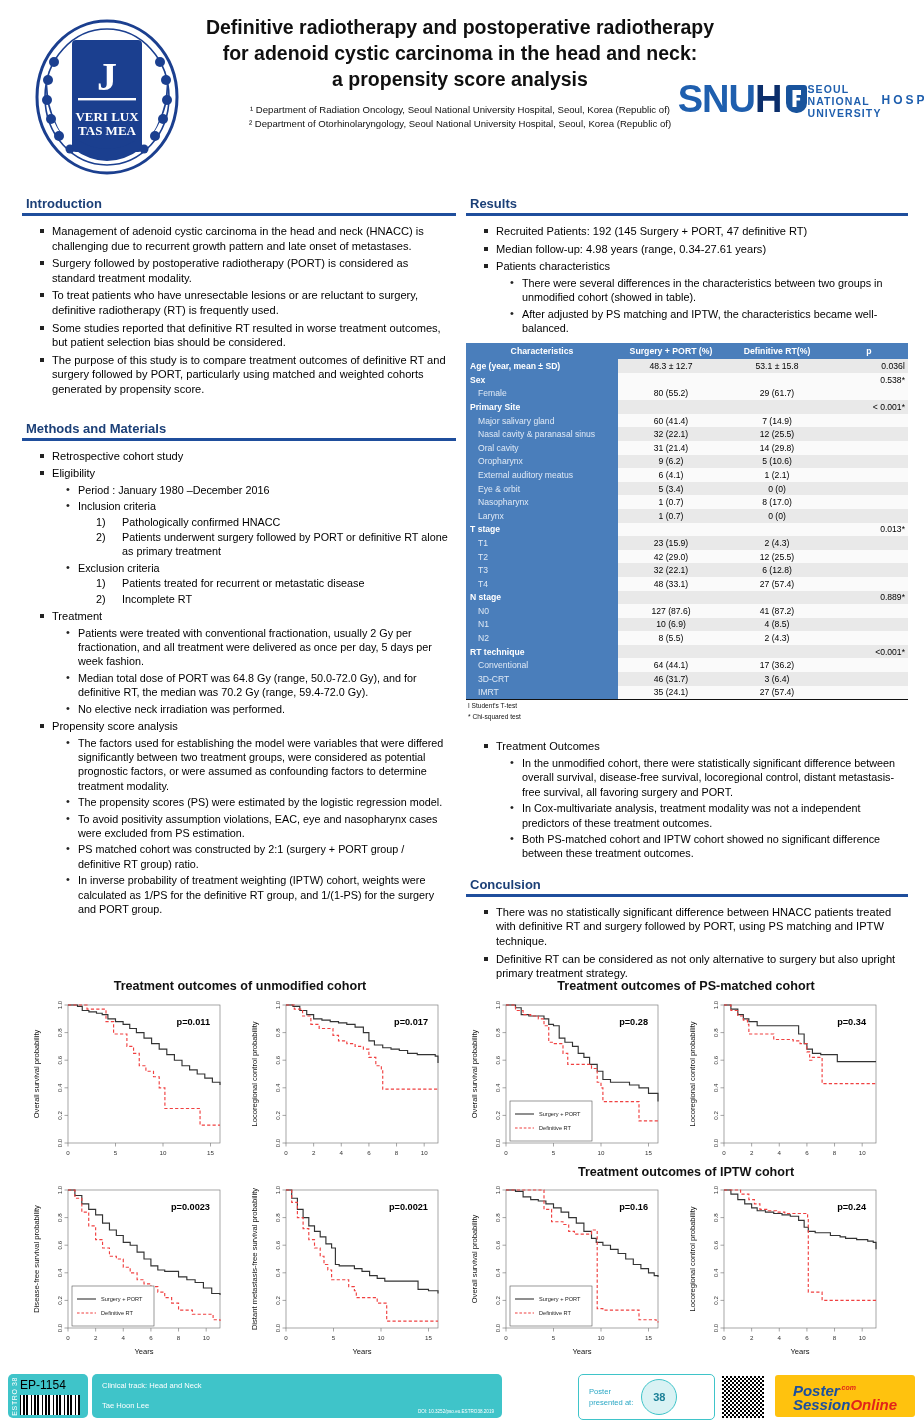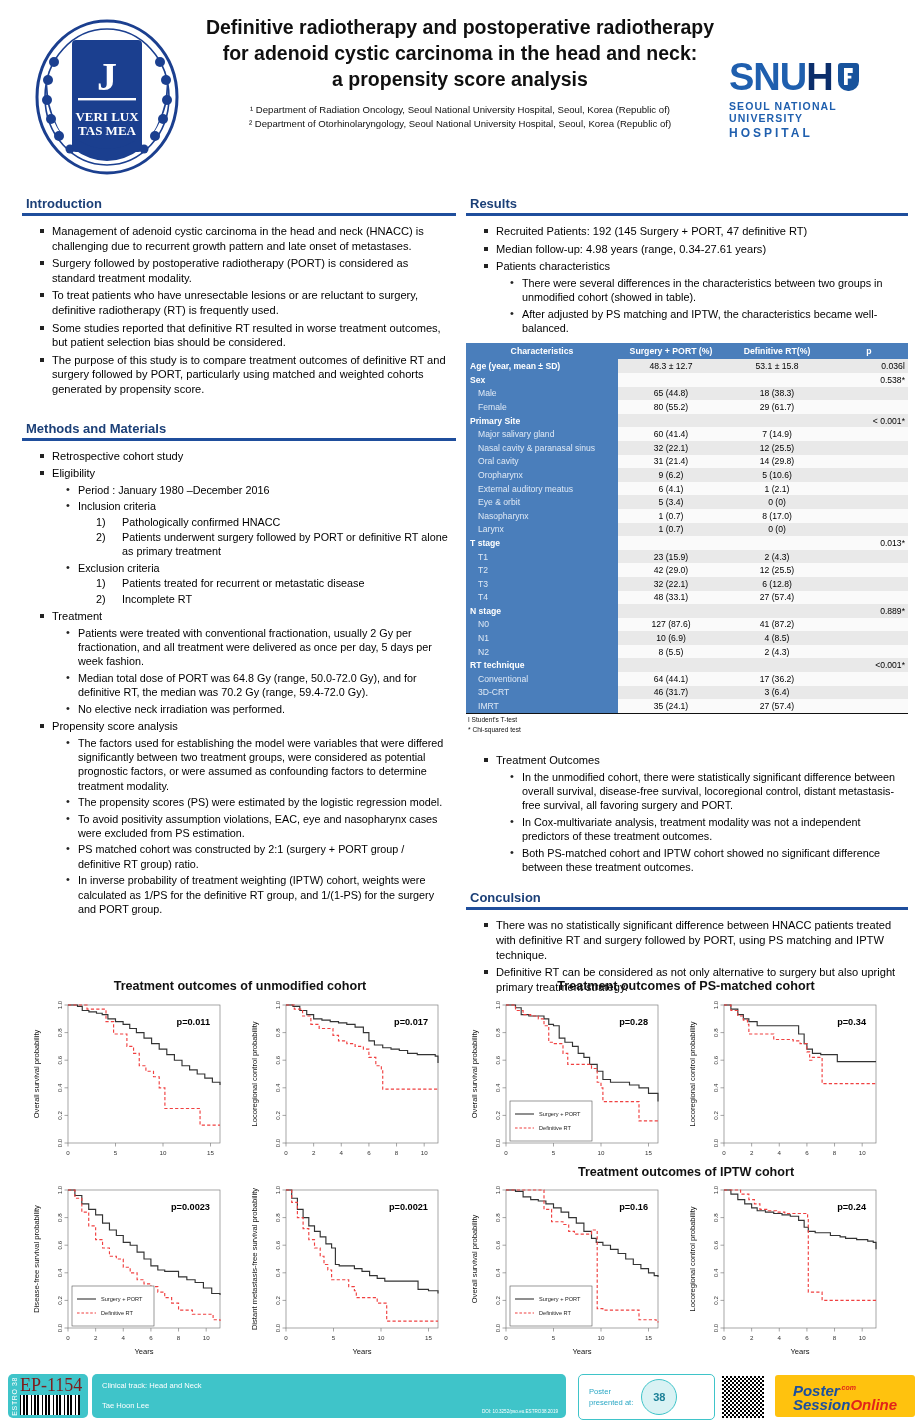--- a/index.html
+++ b/index.html
@@ -7,21 +7,21 @@
     width:924px;height:1423px;background:#ffffff;
     font-family:"Liberation Sans", sans-serif;
     color:#000;overflow:hidden;position:relative;
   }
   .poster{width:924px;height:1423px;position:relative;}
 
   
   .header{height:195px;position:relative;}
   .crest{position:absolute;left:32px;top:18px;width:150px;height:158px;}
   .snuh{position:absolute;right:10px;top:58px;width:185px;height:82px;
-        display:flex;flex-direction:column;align-items:flex-start;justify-content:center;}
+        display:flex;flex-direction:row;align-items:center;justify-content:center;}
   .snuh-top{display:flex;align-items:center;gap:3px;}
   .snuh-word{font-size:38px;font-weight:bold;letter-spacing:-1px;line-height:1;}
   .snuh-s{color:#1f5fae;}.snuh-n{color:#1f5fae;}.snuh-u{color:#1f5fae;}
   .snuh-h{color:#0b2e6b;}
   .snuh-shield{width:21px;height:28px;background:#18539c;
       border-radius:3px 3px 10px 10px;position:relative;margin-left:2px;}
   .snuh-shield:after{content:"";position:absolute;left:6px;top:5px;width:9px;height:17px;
       background:#fff;clip-path:polygon(0 0,100% 0,100% 30%,45% 30%,45% 45%,85% 45%,85% 62%,45% 62%,45% 100%,0 100%);}
   .snuh-sub1{font-size:10.5px;font-weight:bold;color:#1f5fae;letter-spacing:1.1px;margin-top:4px;}
   .snuh-sub2{font-size:12px;font-weight:bold;color:#1f5fae;letter-spacing:3px;margin-top:2px;}
@@ -73,24 +73,24 @@
   .pval{font-size:9.2px;fill:#000;font-weight:bold;font-family:"Liberation Sans",sans-serif;}
   .lgnd{font-size:5.6px;fill:#222;font-family:"Liberation Sans",sans-serif;}
 
   
   .footer{position:absolute;left:0;top:1371px;width:924px;height:50px;}
   .fa{position:absolute;left:8px;top:3px;width:80px;height:44px;background:#3fc4c9;
       border-radius:5px;display:flex;align-items:center;}
   .estro{writing-mode:vertical-rl;transform:rotate(180deg);font-size:7px;color:#fff;
       letter-spacing:.6px;margin-left:3px;}
   .epwrap{margin-left:2px;}
-  .epnum{font-size:18px;color:#7f1d1d;line-height:15px;font-family:Liberation Serif, serif;}
+  .epnum{font-size:12px;color:#000000;line-height:15px;}
   .barcode{height:20px;width:60px;margin-top:2px;
     background:repeating-linear-gradient(90deg,#000 0 1px,#fff 1px 3px,#000 3px 5px,#fff 5px 6px,#000 6px 8px,#fff 8px 11px);}
-  .fb{position:absolute;left:92px;top:3px;width:474px;height:44px;background:#3fc4c9;border-radius:5px;color:#fff;}
+  .fb{position:absolute;left:92px;top:3px;width:410px;height:44px;background:#3fc4c9;border-radius:5px;color:#fff;}
   .ftrack{position:absolute;left:10px;top:7px;font-size:7.6px;}
   .fauth{position:absolute;left:10px;top:27px;font-size:7.6px;}
   .fdoi{position:absolute;right:8px;bottom:4px;font-size:4.6px;}
   .fc{position:absolute;left:578px;top:3px;width:135px;height:44px;border:1.4px solid #3fc4c9;
      border-radius:5px;display:flex;align-items:center;}
   .fcx{font-size:7.6px;color:#2aa7c4;margin-left:10px;line-height:11px;}
   .estlogo{width:34px;height:34px;border-radius:50%;background:#d9f2f4;border:1.5px solid #3fc4c9;
      margin-left:8px;position:relative;}
   .estlogo span{position:absolute;left:0;right:0;top:11px;text-align:center;font-size:11px;
      font-weight:bold;color:#1b7f96;}
@@ -256,26 +256,20 @@
                 <td class="c1">48.3 ± 12.7</td>
                 <td class="c2">53.1 ± 15.8</td>
                 <td class="c3">0.036ǀ</td>
               </tr>
               <tr class="lbl even">
                 <td class="c0">Sex</td>
                 <td class="c1"></td>
                 <td class="c2"></td>
                 <td class="c3">0.538*</td>
               </tr>
-              <tr class="sub odd">
-                <td class="c0">Male</td>
-                <td class="c1">65 (44.8)</td>
-                <td class="c2">18 (38.3)</td>
-                <td class="c3"></td>
-              </tr>
               <tr class="sub even">
                 <td class="c0">Female</td>
                 <td class="c1">80 (55.2)</td>
                 <td class="c2">29 (61.7)</td>
                 <td class="c3"></td>
               </tr>
               <tr class="lbl odd">
                 <td class="c0">Primary Site</td>
                 <td class="c1"></td>
                 <td class="c2"></td>

